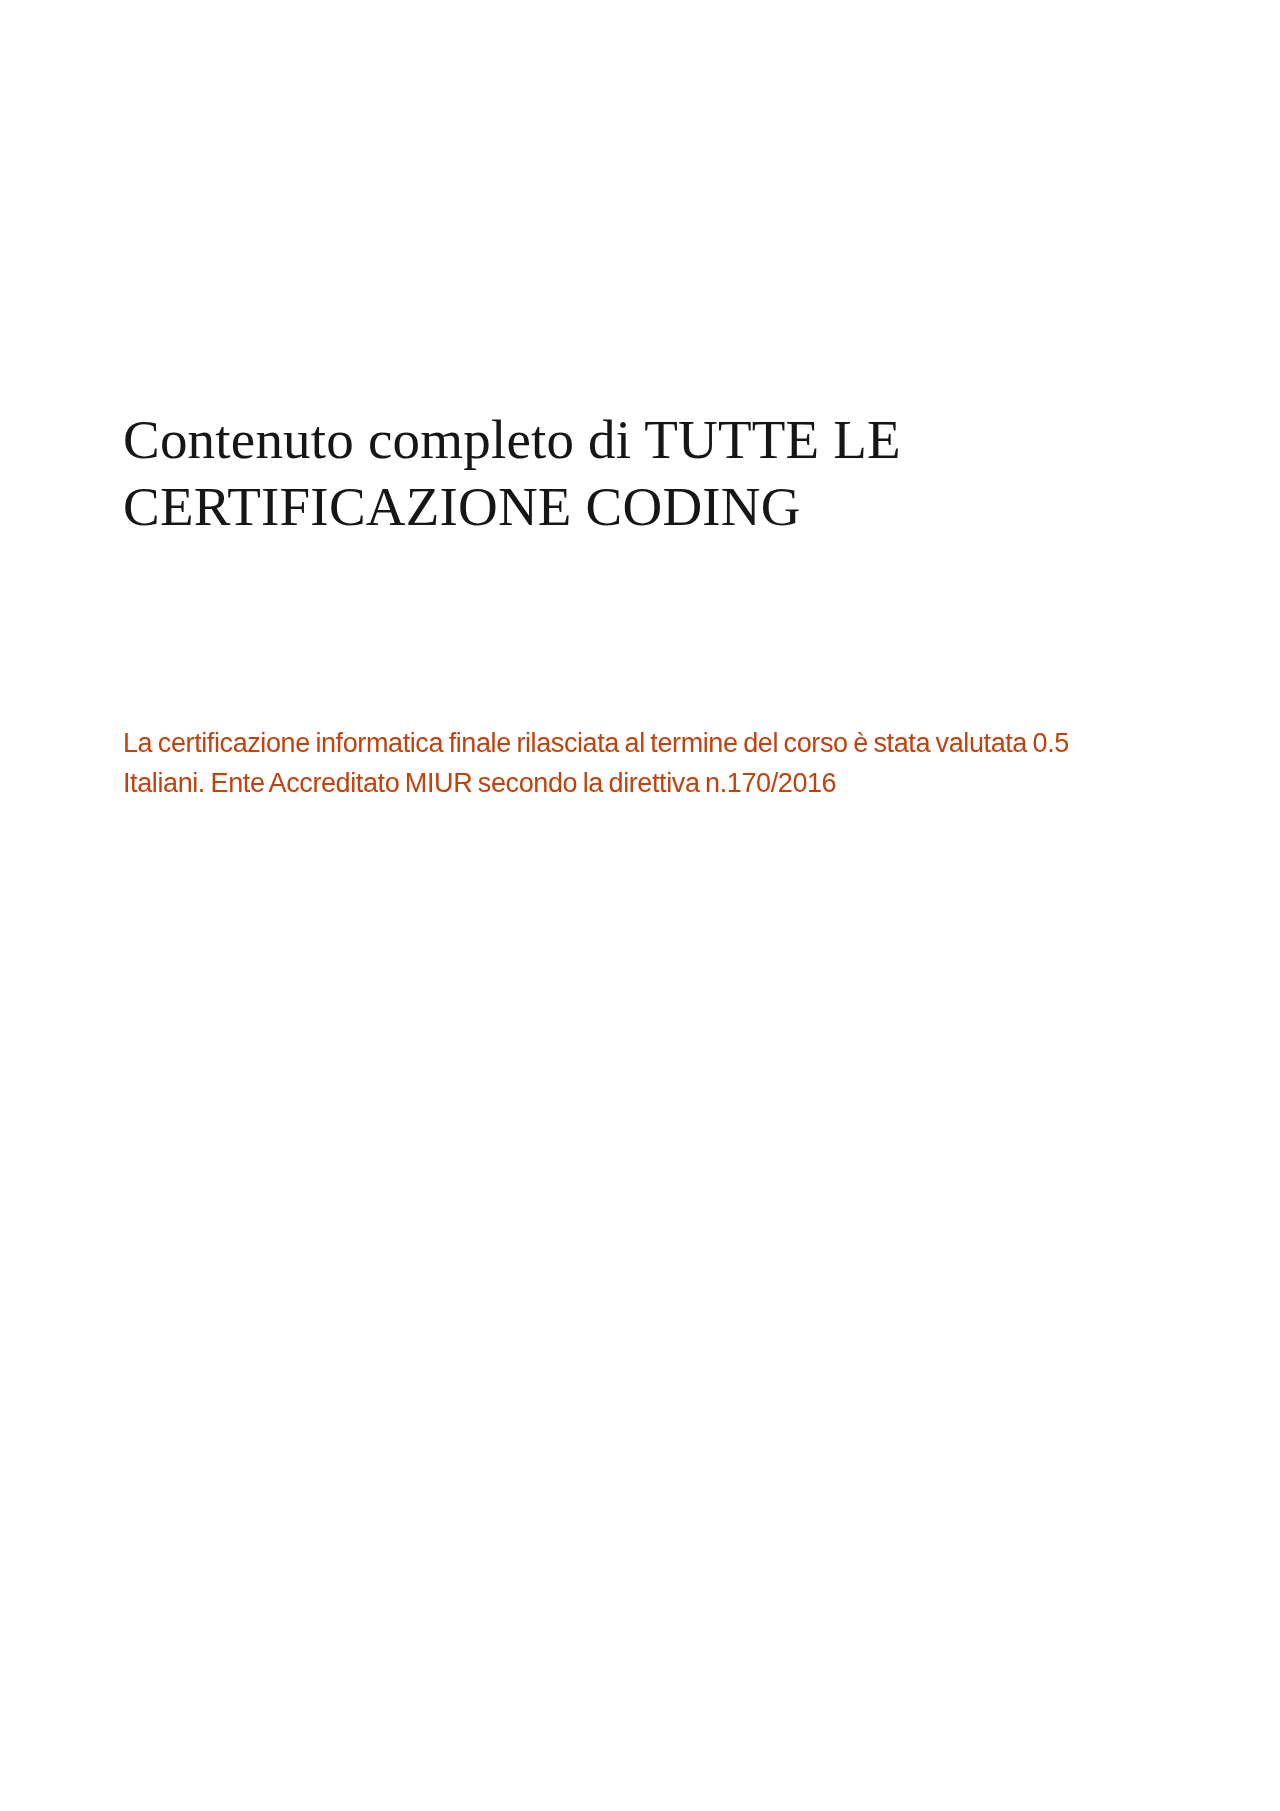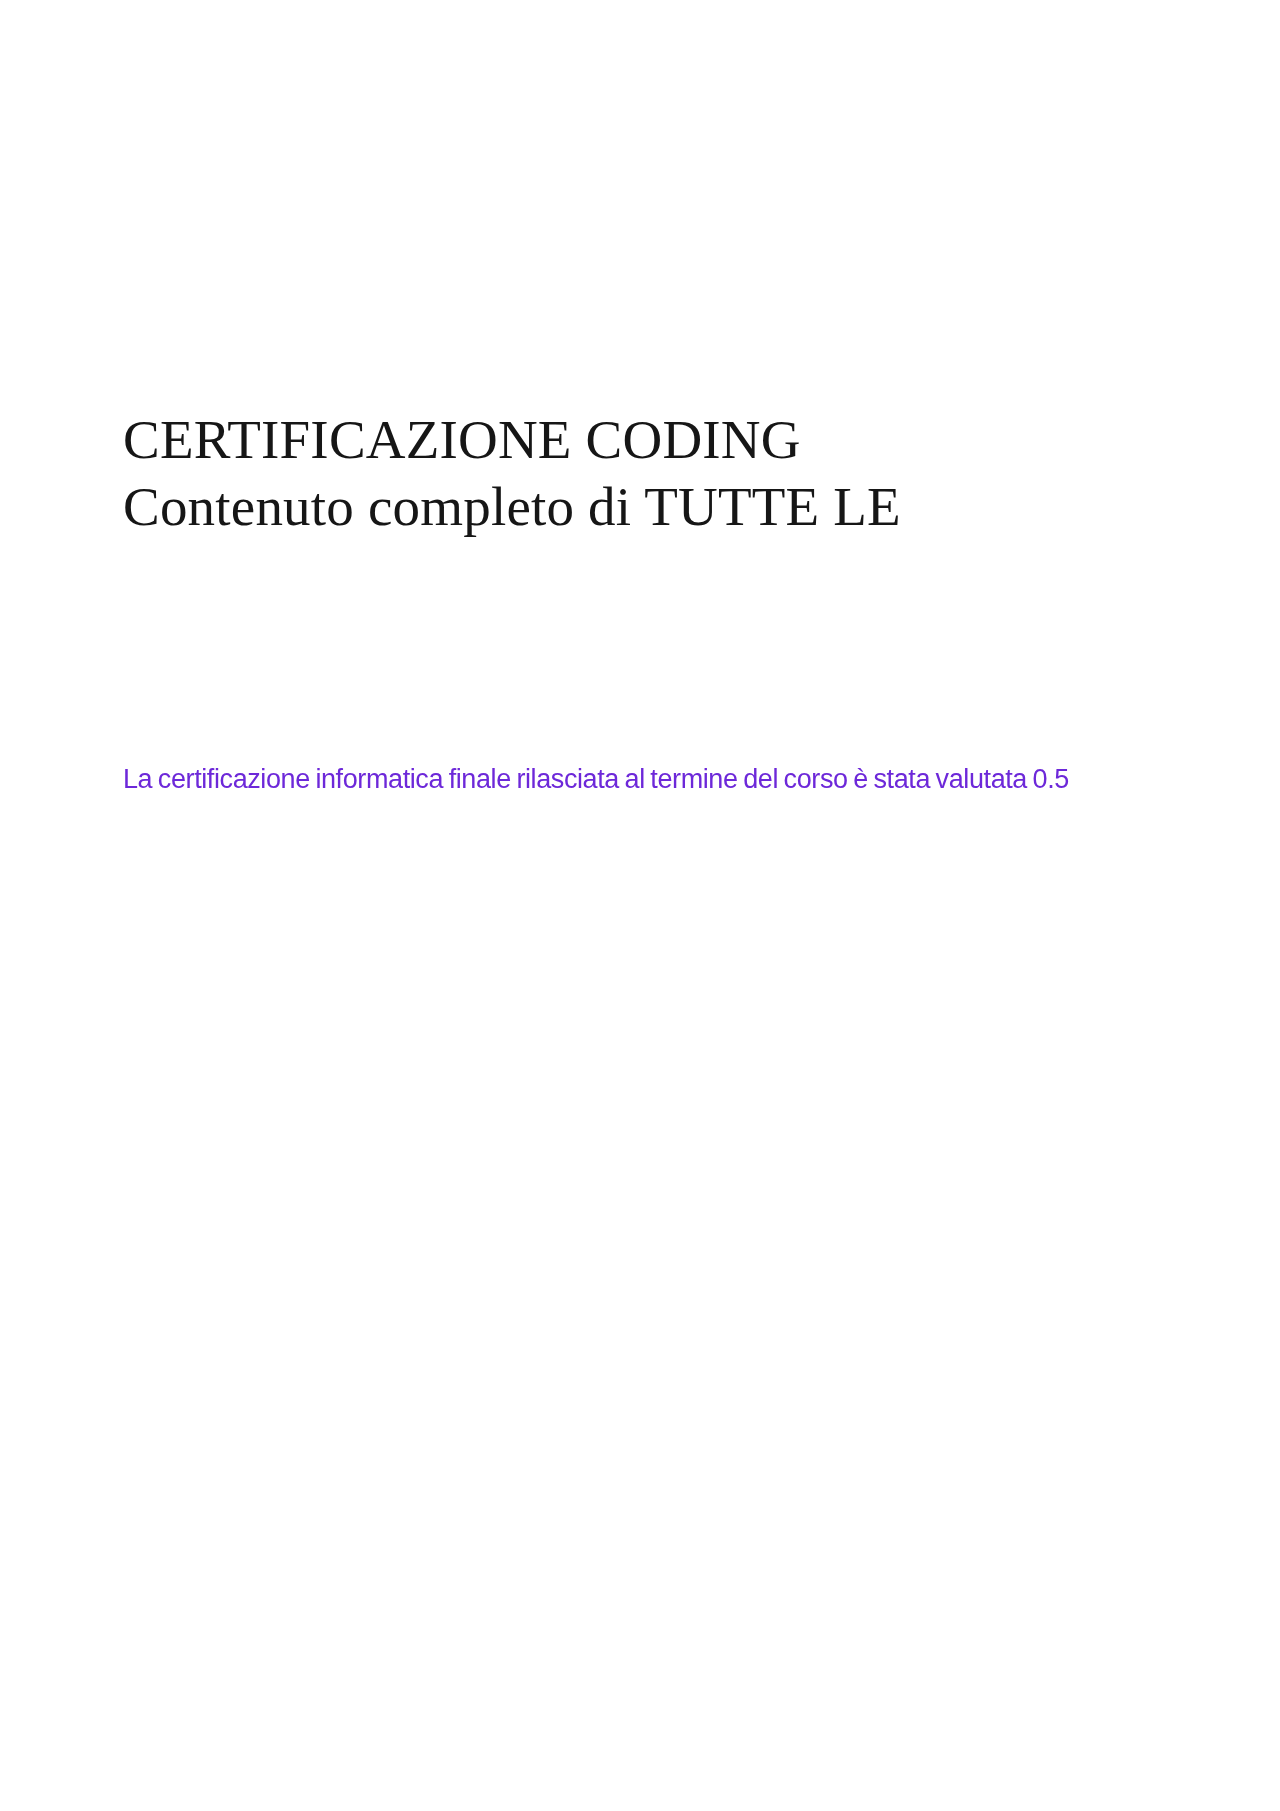--- a/index.html
+++ b/index.html
@@ -25,43 +25,44 @@
     font-family: "Liberation Serif", "DejaVu Serif", serif;
     font-weight: 400;
     font-size: 55px;
     line-height: 67px;
     letter-spacing: 0.2px;
     color: #161616;
   }
   .doc-paragraph {
     position: absolute;
     left: 123px;
-    top: 759px;
+    top: 723px;
     margin: 0;
     padding: 0;
     font-family: "Liberation Sans", "DejaVu Sans", sans-serif;
     font-weight: 400;
     font-size: 27px;
     line-height: 40px;
     letter-spacing: -0.4px;
     word-spacing: -1.5px;
-    color: #6d28d9;
+    color: #c2410c;
   }
   .line {
     display: block;
     white-space: pre;
   }
 </style>
 </head>
 <body>
 
 <div class="page">
 
   <h1 class="doc-title">
+    <span class="line">Contenuto completo di TUTTE LE</span>
     <span class="line">CERTIFICAZIONE CODING</span>
-    <span class="line">Contenuto completo di TUTTE LE</span>
   </h1>
 
   <p class="doc-paragraph">
     <span class="line">La certificazione informatica finale rilasciata al termine del corso è stata valutata 0.5</span>
+    <span class="line">Italiani. Ente Accreditato MIUR secondo la direttiva n.170/2016</span>
   </p>
 
 </div>
 
 </body></html>

